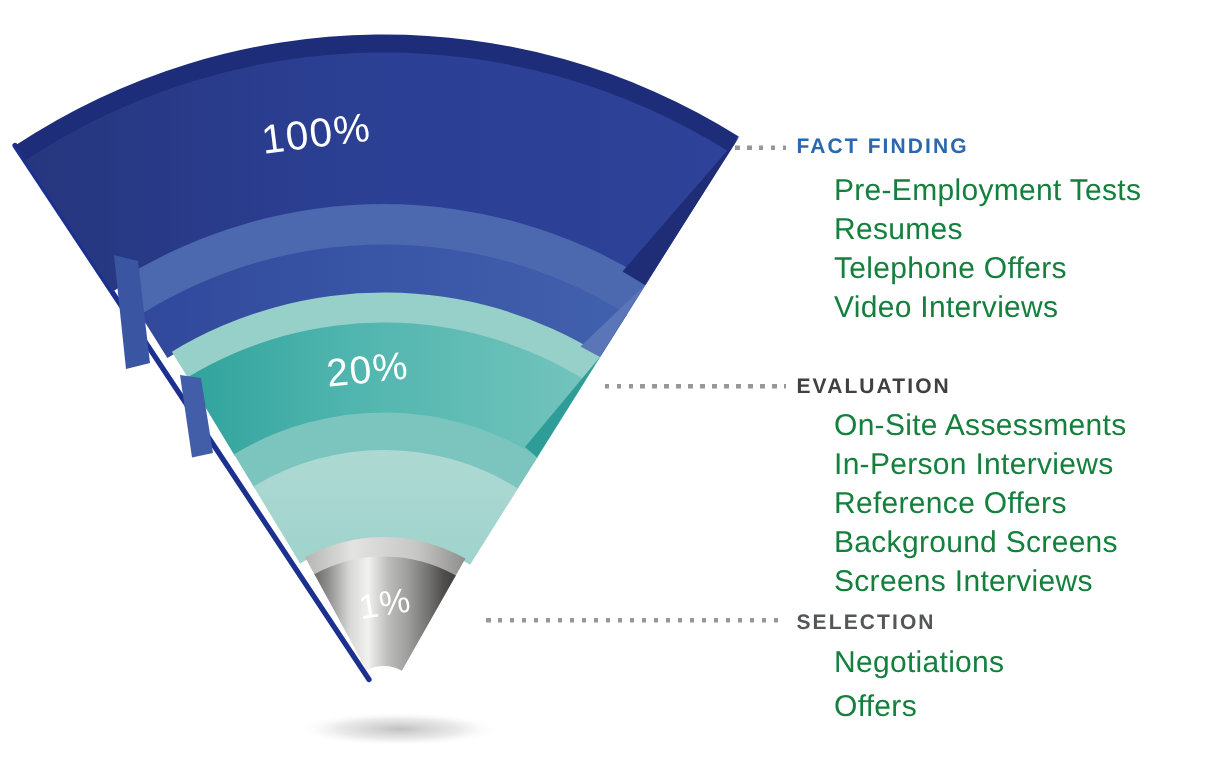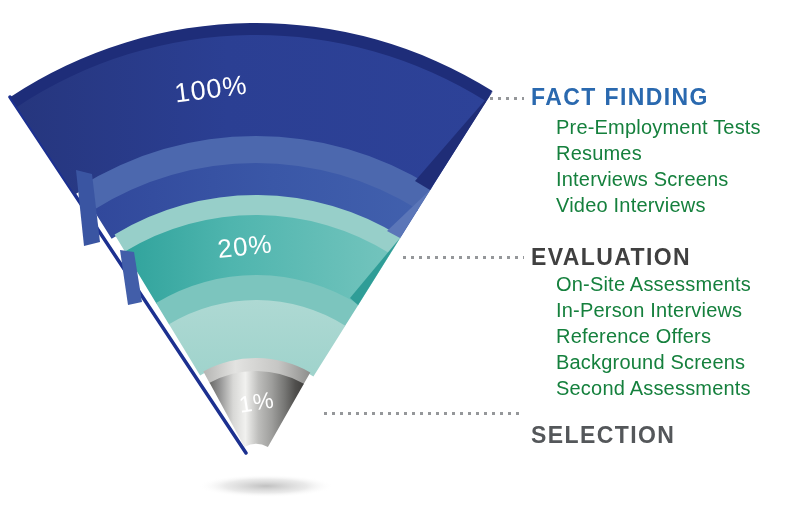--- a/index.html
+++ b/index.html
@@ -1,23 +1,23 @@
 <!DOCTYPE html>
 <html><head>
 <meta charset="utf-8">
 <style>
   html,body{margin:0;padding:0;background:#ffffff;}
   #stage{position:relative;width:810px;height:512px;background:#ffffff;overflow:hidden;
          font-family:"Liberation Sans",sans-serif;}
   svg{position:absolute;left:0;top:0;}
-  .heading{position:absolute;font-weight:700;font-size:23px;letter-spacing:1.4px;
+  .heading{position:absolute;font-weight:700;font-size:14px;letter-spacing:1.4px;
            white-space:nowrap;line-height:22px;}
   .h-fact{left:531px;top:86px;color:#2a69af;}
   .h-eval{left:531px;top:246px;color:#404040;}
-  .h-sel {left:531px;top:403px;color:#54575a;margin-top:21px;}
+  .h-sel {left:531px;top:403px;color:#54575a;}
   .items{position:absolute;left:556px;color:#15803d;font-size:20px;letter-spacing:0.2px;}
   .items div{line-height:26px;white-space:nowrap;}
   .items3 div{line-height:28.5px;}
   .i-fact{top:114px;}
   .i-eval{top:271px;}
   .i-sel {top:428px;}
   .leader{position:absolute;height:3px;
           background:repeating-linear-gradient(90deg,#95979a 0 3px,transparent 3px 8px);}
   .l1{left:490px;top:97px;width:34px;}
   .l2{left:403px;top:256px;width:121px;}
@@ -103,28 +103,32 @@
   </svg>
 
   <div class="leader l1"></div>
   <div class="leader l2"></div>
   <div class="leader l3"></div>
 
   <div class="heading h-fact">FACT FINDING</div>
   <div class="items i-fact">
     <div>Pre-Employment Tests</div>
     <div>Resumes</div>
-    <div>Interviews Screens</div>
+    <div>Telephone Offers</div>
     <div>Video Interviews</div>
   </div>
 
   <div class="heading h-eval">EVALUATION</div>
   <div class="items i-eval">
     <div>On-Site Assessments</div>
     <div>In-Person Interviews</div>
     <div>Reference Offers</div>
     <div>Background Screens</div>
-    <div>Second Assessments</div>
+    <div>Screens Interviews</div>
   </div>
 
   <div class="heading h-sel">SELECTION</div>
+  <div class="items items3 i-sel">
+    <div>Negotiations</div>
+    <div>Offers</div>
+  </div>
 
 </div>
 
 </body></html>

